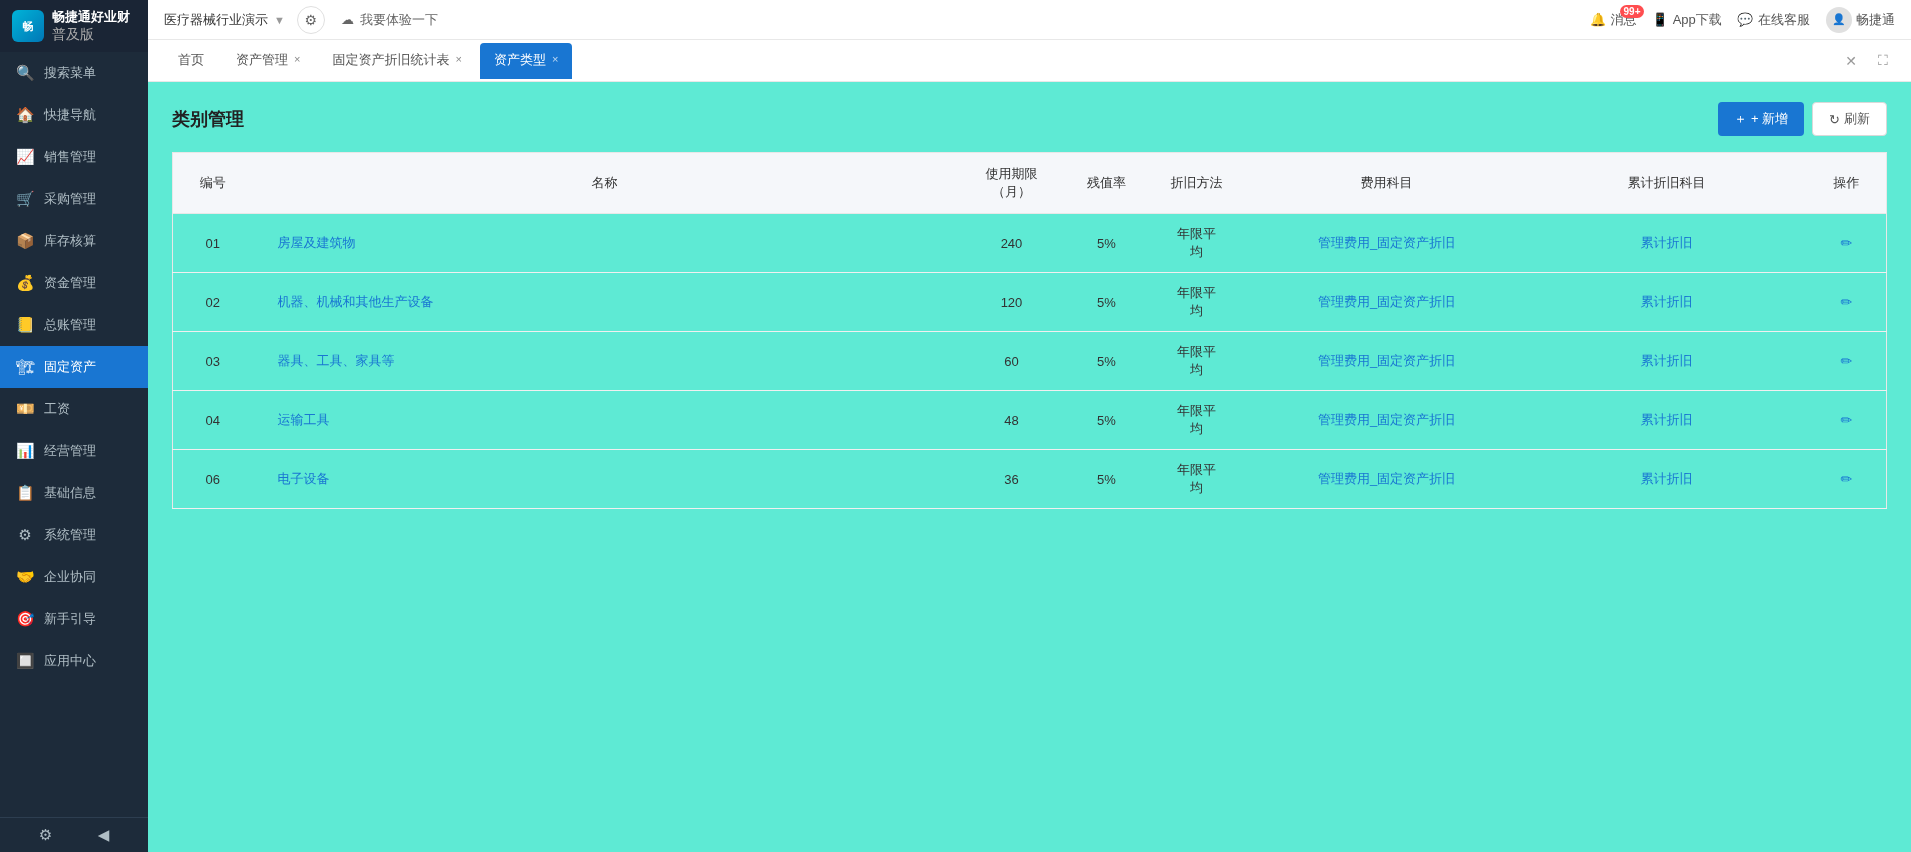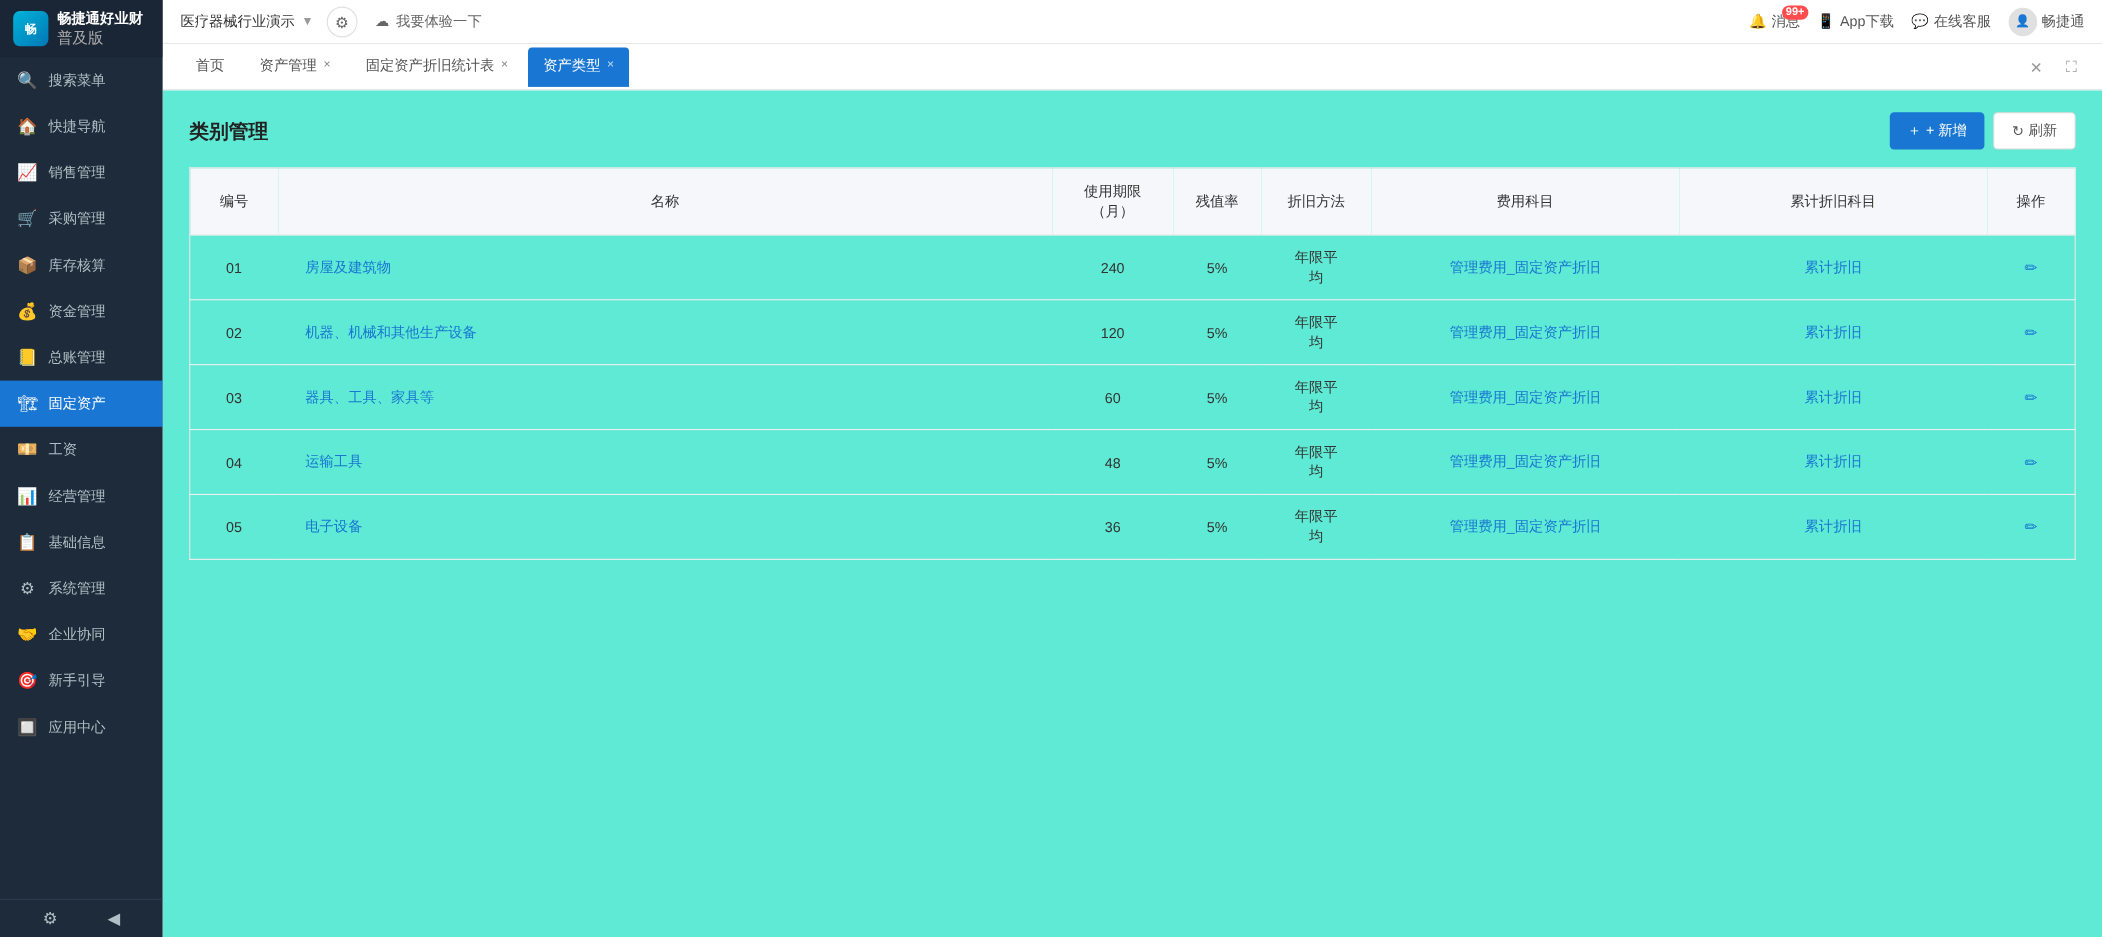--- a/index.html
+++ b/index.html
@@ -472,21 +472,21 @@
     <td>04</td>
     <td class="name-col">运输工具</td>
     <td>48</td>
     <td>5%</td>
     <td>年限平均</td>
     <td class="expense-col">管理费用_固定资产折旧</td>
     <td class="accum-col">累计折旧</td>
     <td><span class="edit-icon">✏</span></td>
   </tr>
           <tr>
-    <td>05</td>
+    <td>06</td>
     <td class="name-col">电子设备</td>
     <td>36</td>
     <td>5%</td>
     <td>年限平均</td>
     <td class="expense-col">管理费用_固定资产折旧</td>
     <td class="accum-col">累计折旧</td>
     <td><span class="edit-icon">✏</span></td>
   </tr>
         </tbody>
     </table>

